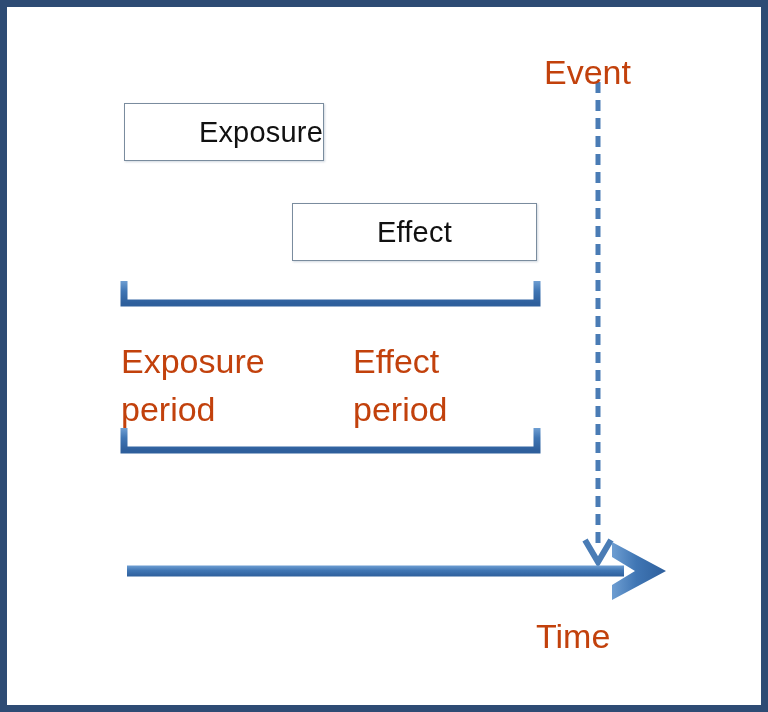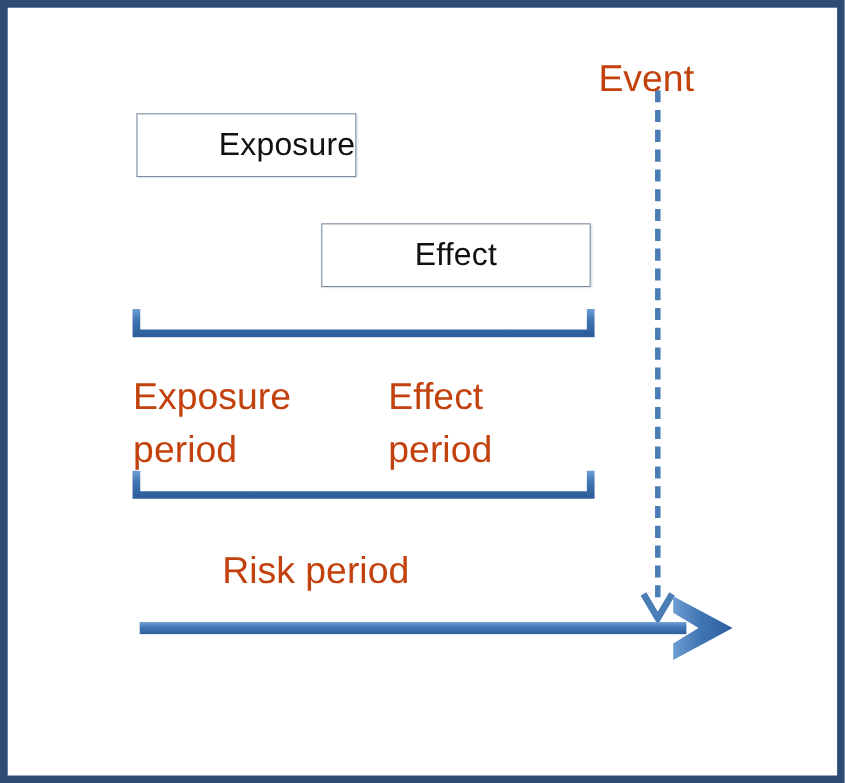--- a/index.html
+++ b/index.html
@@ -128,15 +128,15 @@
 
   <div class="label-box" id="effect-box">
     <span>Effect</span>
   </div>
 
   <div class="free-label" id="event-label">Event</div>
   <div class="free-label" id="induction-label">Exposure
 period</div>
   <div class="free-label" id="effect-period-label">Effect
 period</div>
-  <div class="free-label" id="risk-label">Risk period</div>
+  <div class="free-label" id="time-label">Time</div>
 
 </div>
 
 </body></html>

